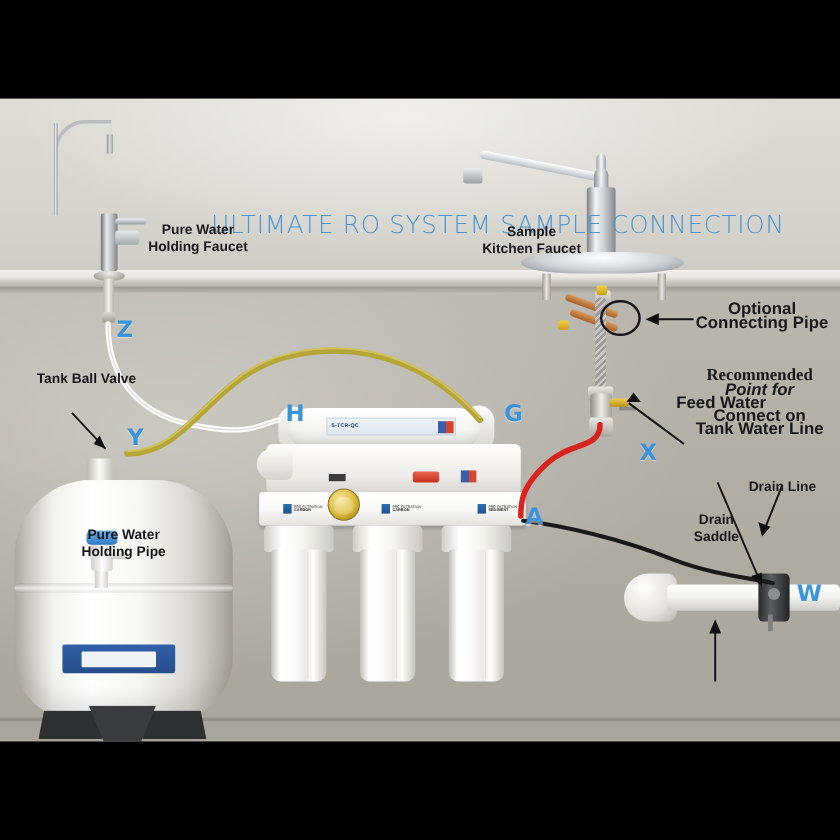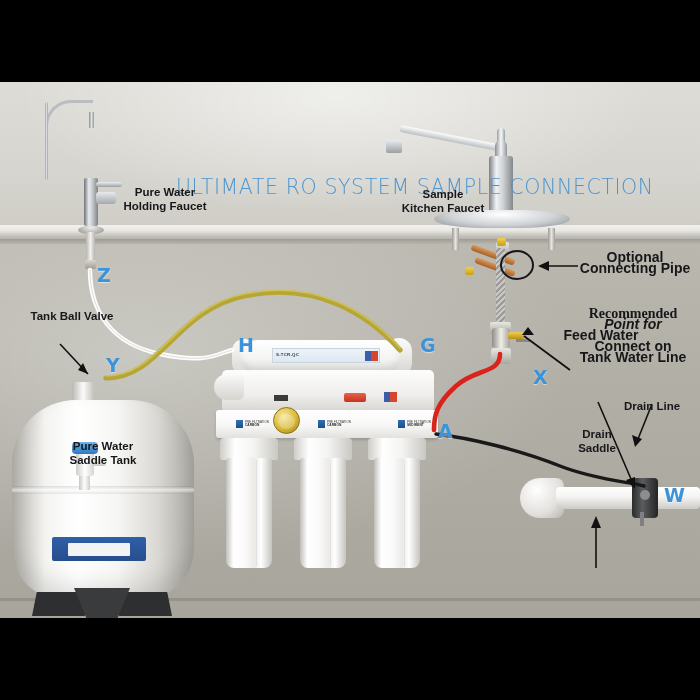--- a/index.html
+++ b/index.html
@@ -338,21 +338,21 @@
     </svg>
 
     <div class="title">ULTIMATE RO SYSTEM SAMPLE CONNECTION</div>
 
     <div class="lbl" style="left:110px; top:104px; width:110px;">Pure Water</div>
     <div class="lbl" style="left:110px; top:118px; width:110px;">Holding Faucet</div>
 
     <div class="lbl" style="left:12px; top:228px; width:120px;">Tank Ball Valve</div>
 
     <div class="lbl" style="left:38px; top:358px; width:130px;">Pure Water</div>
-    <div class="lbl" style="left:38px; top:372px; width:130px;">Saddle Tank</div>
+    <div class="lbl" style="left:38px; top:372px; width:130px;">Holding Pipe</div>
 
     <div class="lbl" style="left:388px; top:106px; width:110px;">Sample</div>
     <div class="lbl" style="left:388px; top:120px; width:110px;">Kitchen Faucet</div>
 
     <div class="lbl small" style="left:576px; top:170px; width:118px;">Optional</div>
     <div class="lbl small" style="left:576px; top:181px; width:118px;">Connecting Pipe</div>
 
     <div class="lbl small" style="left:572px; top:226px; width:122px;font-family:Liberation Serif, serif;">Recommended</div>
     <div class="lbl small" style="left:572px; top:237px; width:122px;font-style:italic;">Point for</div>
     <div class="lbl small" style="left:540px; top:248px; width:122px;">Feed Water</div>

